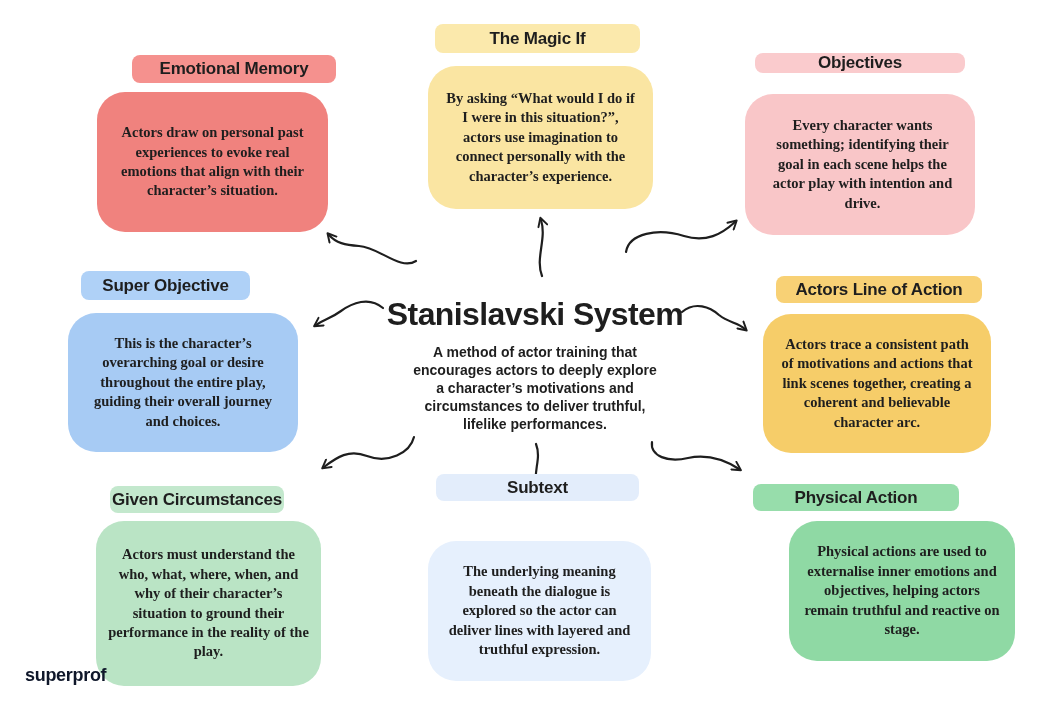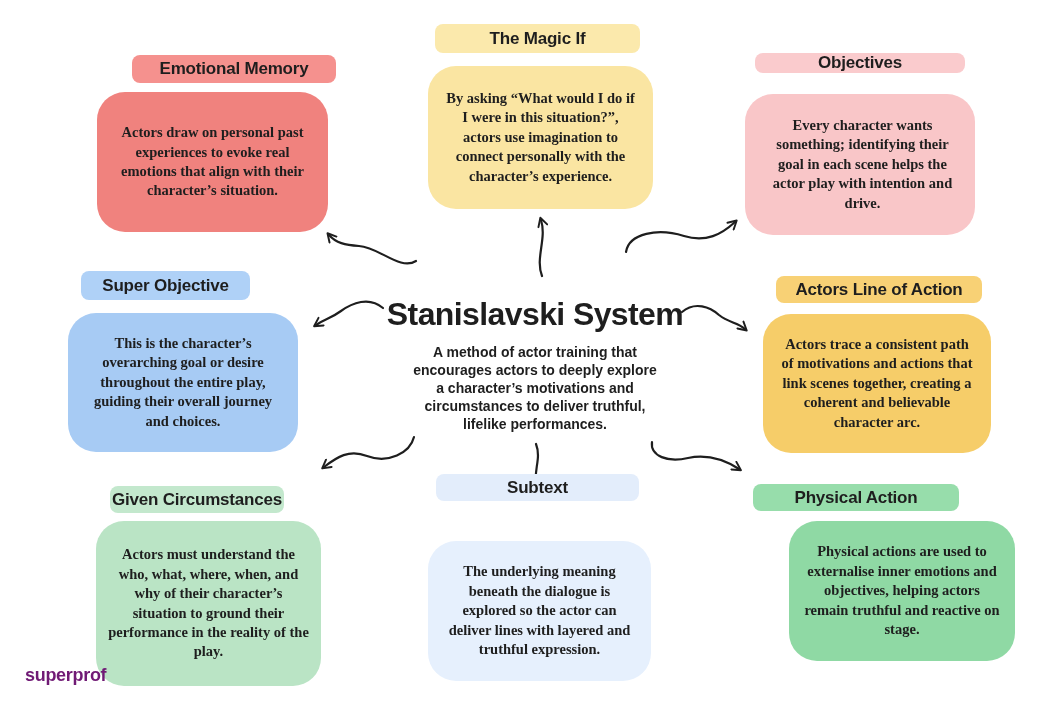--- a/index.html
+++ b/index.html
@@ -107,15 +107,15 @@
   <div class="node n6">
     <div class="pill" style="background: rgb(227, 237, 251);">Subtext</div>
     <div class="card" style="background: rgb(230, 240, 253);">The underlying meaning beneath the dialogue is explored so the actor can deliver lines with layered and truthful expression.</div>
   </div>
 
   <div class="node n7">
     <div class="pill" style="background: rgb(151, 221, 171);">Physical Action</div>
     <div class="card" style="background: rgb(143, 217, 164);">Physical actions are used to externalise inner emotions and objectives, helping actors remain truthful and reactive on stage.</div>
   </div>
 
-  <div class="logo" style="color: #701a75;">superprof</div>
+  <div class="logo" style="color: #0f172a;">superprof</div>
 
 </div>
 
 </body></html>

